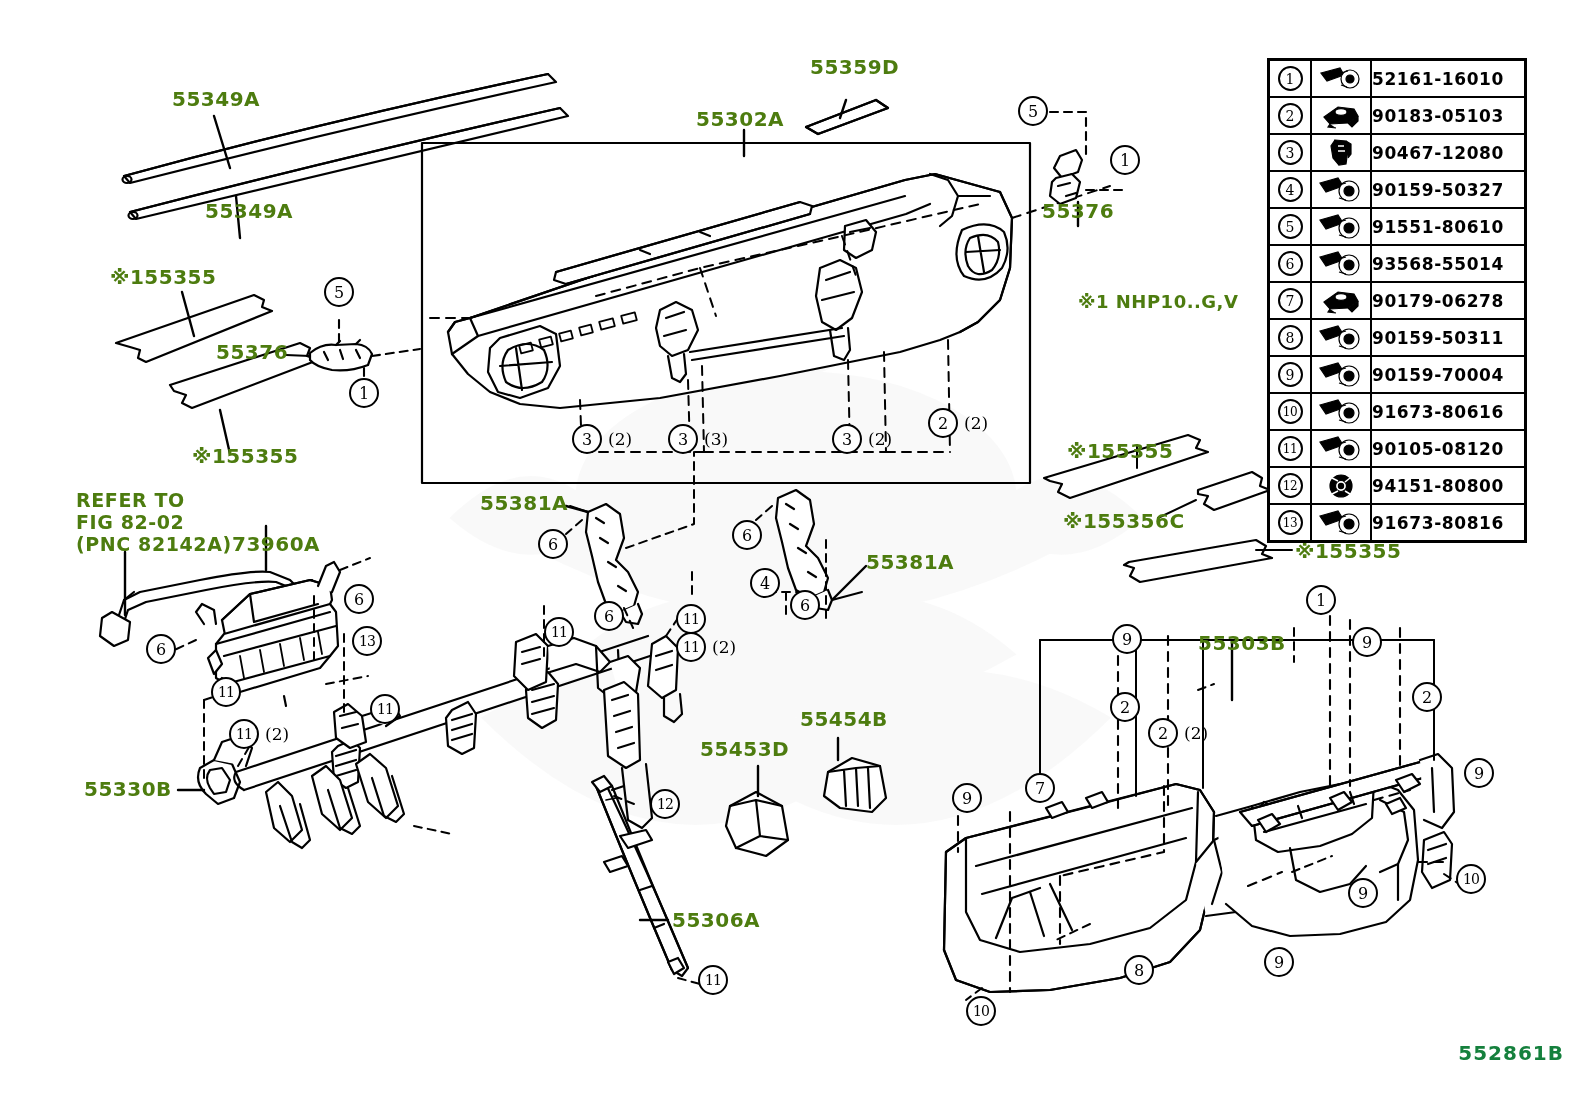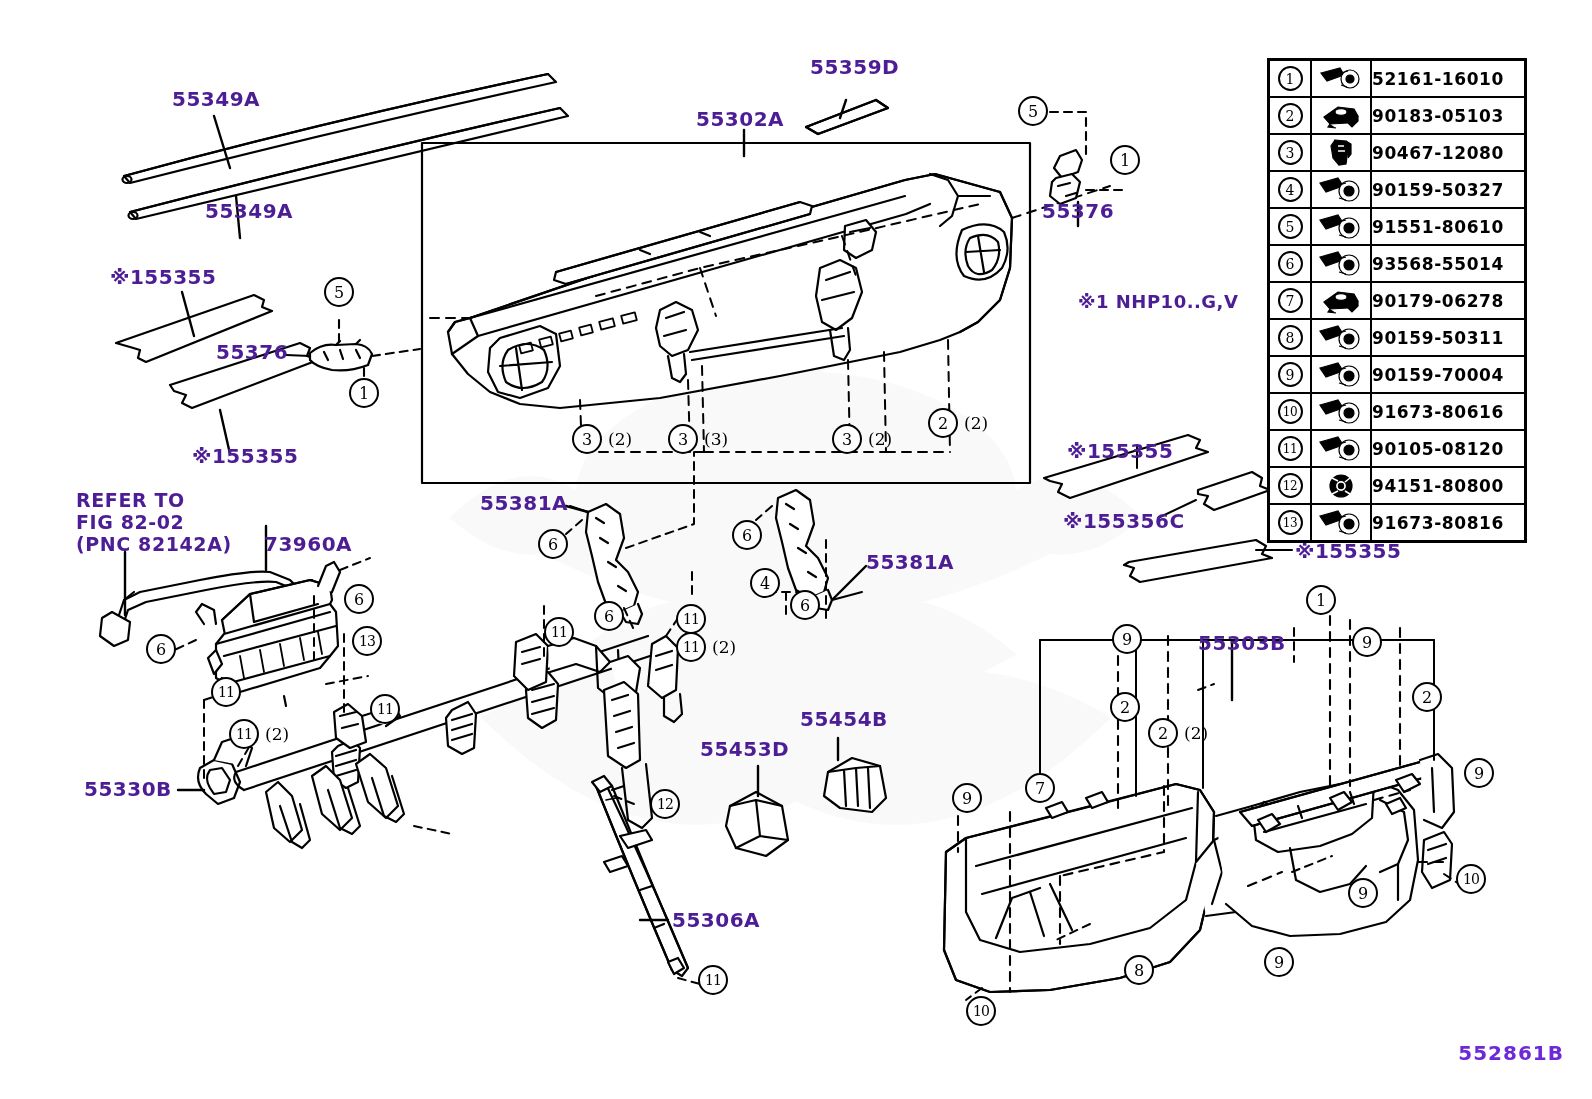--- a/index.html
+++ b/index.html
@@ -14,21 +14,21 @@
     height:1099px;
     background:#ffffff;
     overflow:hidden;
   }
   .lbl{
     position:absolute;
     font-family:"DejaVu Sans","Liberation Sans",sans-serif;
     font-weight:700;
     font-size:20px;
     letter-spacing:0.5px;
-    color:#4c1d95;
+    color:#4d7c0f;
     white-space:nowrap;
     line-height:1.12;
   }
   .lbl.sm{font-size:18px;}
   .lbl.refer{font-size:19px;letter-spacing:0.6px;text-align:center;}
   
   .cal{
     position:absolute;
     width:30px;height:30px;
     border:2.4px solid #000;
@@ -82,21 +82,21 @@
     width:25px;height:25px;border:2px solid #000;border-radius:50%;
     font-family:"DejaVu Serif","Liberation Serif",serif;
     font-size:14px;box-sizing:border-box;
   }
   .tbl-circ.d2{font-size:12px;letter-spacing:-0.5px;}
   .ico-svg{display:block;margin:0 auto;}
   
   #fig-id{
     position:absolute;right:28px;bottom:34px;
     font-family:"DejaVu Sans","Liberation Sans",sans-serif;
-    font-weight:700;font-size:20px;letter-spacing:1px;color:#6d28d9;
+    font-weight:700;font-size:20px;letter-spacing:1px;color:#15803d;
   }
   svg.art{position:absolute;left:0;top:0;width:1592px;height:1099px;overflow:visible;}
   svg.art *{vector-effect:non-scaling-stroke;}
   .wm{position:absolute;left:0;top:0;width:1592px;height:1099px;opacity:.055;}
 </style>
 </head>
 <body>
 
 <div id="stage">
 
@@ -443,21 +443,21 @@
   <div class="lbl" style="left:1042px;top:200px;">55376</div>
 
   <div class="lbl" style="left:1067px;top:440px;">※155355</div>
   <div class="lbl" style="left:1063px;top:510px;">※155356C</div>
   <div class="lbl" style="left:1295px;top:540px;">※155355</div>
 
   <div class="lbl refer" style="left:76px;top:490px;">REFER TO</div>
   <div class="lbl refer" style="left:76px;top:512px;">FIG 82-02</div>
   <div class="lbl refer" style="left:76px;top:534px;">(PNC 82142A)</div>
 
-  <div class="lbl" style="left:232px;top:533px;margin-left:32px;">73960A</div>
+  <div class="lbl" style="left:232px;top:533px;">73960A</div>
   <div class="lbl" style="left:480px;top:492px;">55381A</div>
   <div class="lbl" style="left:866px;top:551px;">55381A</div>
   <div class="lbl" style="left:84px;top:778px;">55330B</div>
   <div class="lbl" style="left:700px;top:738px;">55453D</div>
   <div class="lbl" style="left:800px;top:708px;">55454B</div>
   <div class="lbl" style="left:672px;top:909px;">55306A</div>
   <div class="lbl" style="left:1198px;top:632px;">55303B</div>
 
   <div class="lbl sm" style="left:1078px;top:292px;">※1 NHP10..G,V</div>
 

